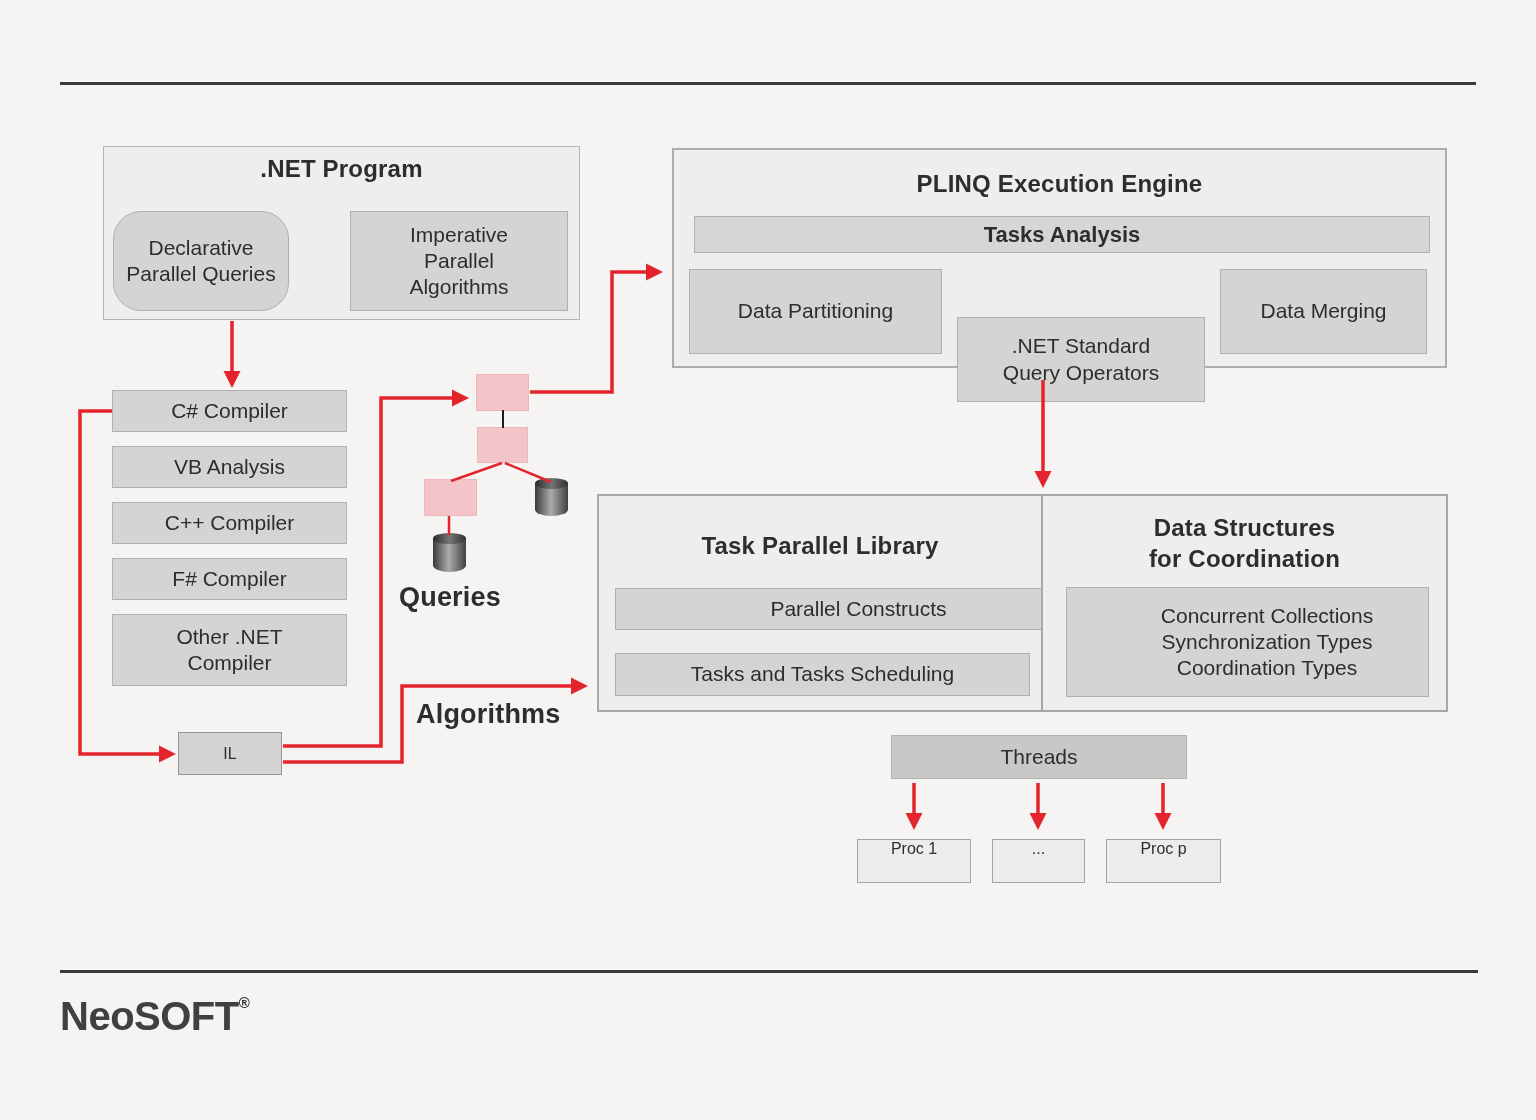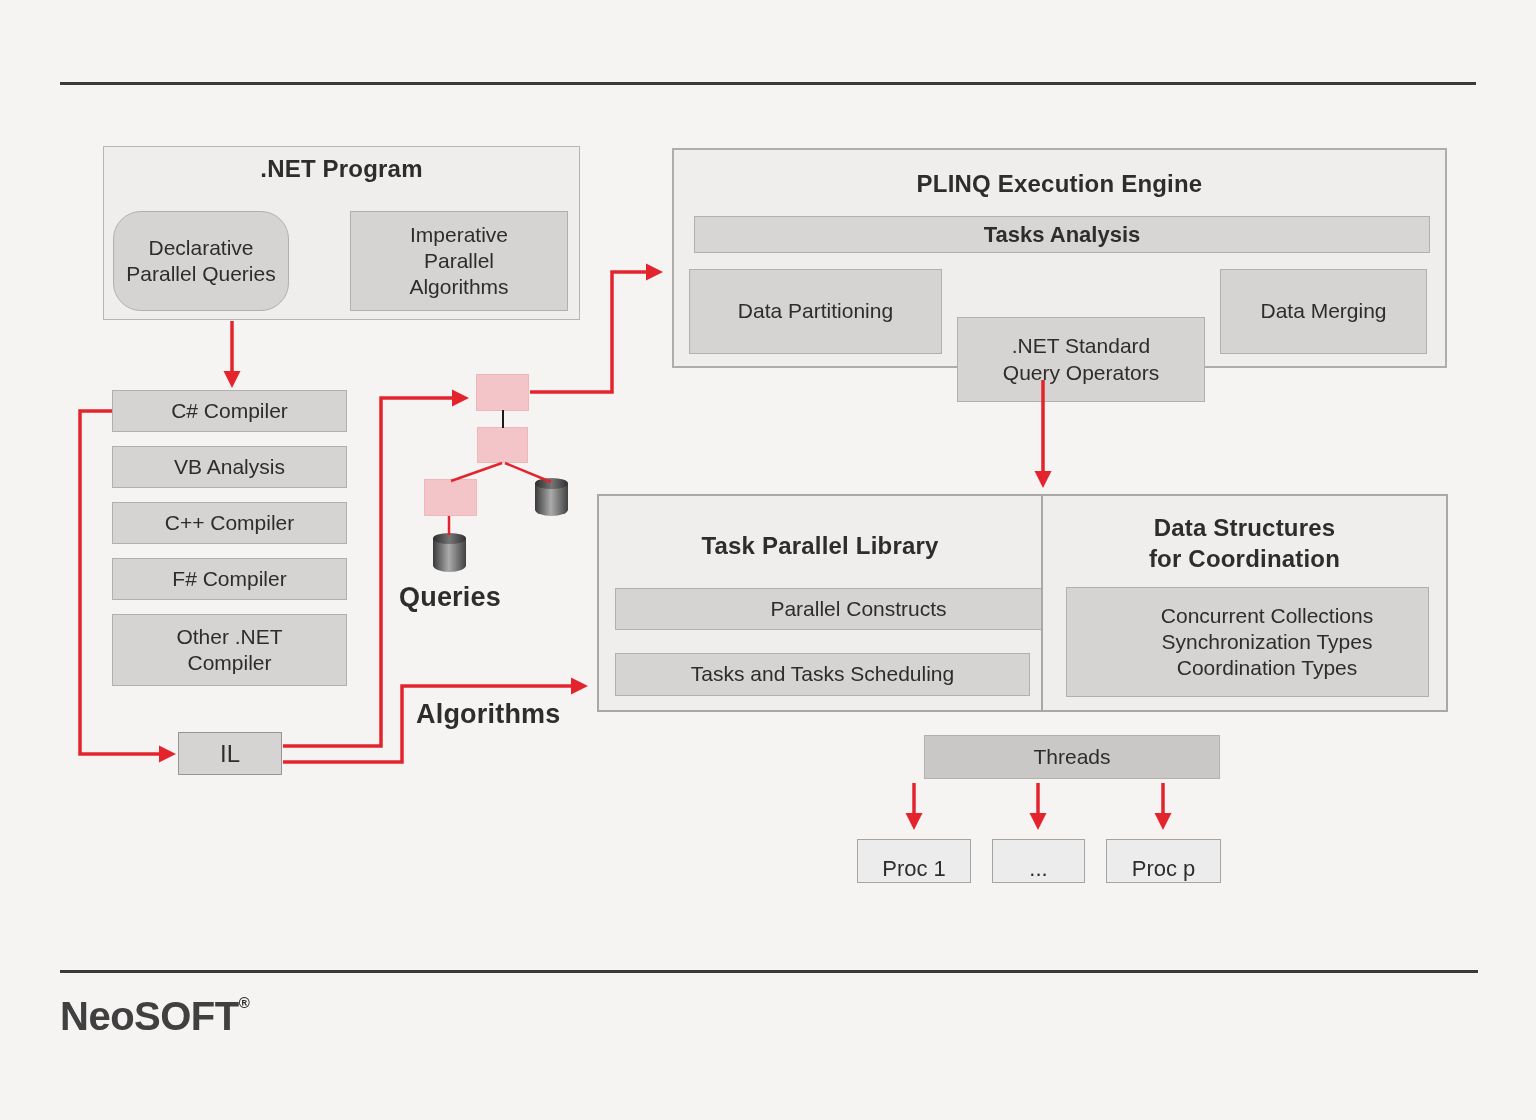--- a/index.html
+++ b/index.html
@@ -14,22 +14,22 @@
 
   .outer-box{position:absolute;background:#efeeed;border:2px solid #aeadac;box-sizing:border-box;}
   .outer-title{text-align:center;font-size:24px;font-weight:700;letter-spacing:.2px;}
   .inner-box{
     position:absolute;background:#d5d4d3;border:1px solid #b1b0af;box-sizing:border-box;
     display:flex;align-items:center;justify-content:center;text-align:center;
     font-size:21px;font-weight:500;line-height:1.25;
   }
   .light-box{
     position:absolute;background:#edecec;border:1px solid #a5a4a3;box-sizing:border-box;
-    display:flex;align-items:flex-end;justify-content:center;text-align:center;
-    font-size:22px;font-weight:500;
+    display:flex;align-items:flex-start;justify-content:center;text-align:center;
+    font-size:16px;font-weight:500;
   }
 
   
   #net-program{left:103px;top:146px;width:477px;height:174px;border-width:1.5px;border-color:#b6b5b4;}
   #net-program .outer-title{margin-top:8px;}
   #box-declarative{left:9px;top:64px;width:176px;height:100px;border-radius:28px;}
   #box-imperative{left:246px;top:64px;width:218px;height:100px;}
   #box-imperative span{display:inline-block;max-width:150px;}
 
   
@@ -41,21 +41,21 @@
   #box-operators span{display:inline-block;max-width:178px;}
   #box-merging{left:546px;top:119px;width:207px;height:85px;}
 
   
   .compiler{left:112px;width:235px;height:42px;}
   #cmp-0{position:absolute;top:390px;}
   #cmp-1{position:absolute;top:446px;}
   #cmp-2{position:absolute;top:502px;}
   #cmp-3{position:absolute;top:558px;}
   #cmp-4{position:absolute;top:614px;height:72px;padding:0 36px;}
-  #box-il{left:178px;top:732px;width:104px;height:43px;border-color:#969594;border-width:1.5px;font-size:24px;}
+  #box-il{left:178px;top:732px;width:104px;height:43px;border-color:#969594;border-width:1.5px;font-size:16px;}
 
   
   .pink{position:absolute;background:#f3c4c8;border:1px solid #f0b7bb;box-sizing:border-box;}
   #pink-1{left:476px;top:374px;width:53px;height:37px;}
   #pink-2{left:477px;top:427px;width:51px;height:36px;}
   #pink-3{left:424px;top:479px;width:53px;height:37px;}
   .cyl{position:absolute;}
   .cyl-body{position:absolute;left:0;right:0;top:5px;bottom:0;
     background:linear-gradient(90deg,#3a3a3a,#ababab 48%,#414141);
     border-radius:0 0 50% 50% / 0 0 20% 20%;}
@@ -71,21 +71,21 @@
   
   #tpl{left:597px;top:494px;width:446px;height:218px;border-color:#a9a8a7;}
   #tpl .outer-title{margin-top:36px;}
   #box-constructs{left:16px;top:92px;width:487px;height:42px;}
   #box-scheduling{left:16px;top:157px;width:415px;height:43px;}
   #dsc{left:1041px;top:494px;width:407px;height:218px;border-color:#a9a8a7;}
   #dsc .outer-title{margin-top:16px;line-height:1.3;}
   #box-coordination{left:23px;top:91px;width:363px;height:110px;flex-direction:column;padding-left:39px;}
 
   
-  #box-threads{left:891px;top:735px;width:296px;height:44px;background:#c9c8c7;border-color:#b2b1b0;margin-left:33px;}
+  #box-threads{left:891px;top:735px;width:296px;height:44px;background:#c9c8c7;border-color:#b2b1b0;}
   #proc-1{left:857px;top:839px;width:114px;height:44px;}
   #proc-dots{left:992px;top:839px;width:93px;height:44px;}
   #proc-p{left:1106px;top:839px;width:115px;height:44px;}
 
   
   #connectors{position:absolute;left:0;top:0;width:1536px;height:1120px;pointer-events:none;}
 
   
   #logo{position:absolute;left:60px;top:994px;font-size:40px;font-weight:800;letter-spacing:-0.5px;}
   #logo .neo{color:#404040;}

